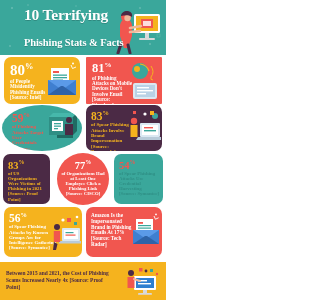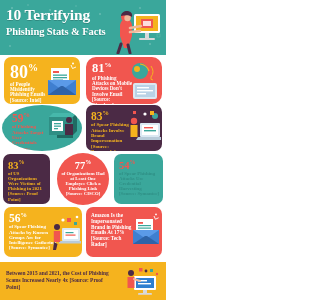--- a/index.html
+++ b/index.html
@@ -13,28 +13,28 @@
   }
 
   
   .header {
     position:relative;
     width:166px; height:55px;
     background:#3aa79b;
     overflow:hidden;
   }
   .header .bg-dots { position:absolute; inset:0; opacity:.22; }
-  .title-wrap { position:absolute; left:6px; top:7px; width:110px; z-index:3; }
+  .title-wrap { position:absolute; left:24px; top:7px; width:110px; z-index:3; }
   .title-main {
     font-size:15.5px; line-height:1.02; font-weight:bold;
     color:#ffffff; letter-spacing:-.2px;
     text-shadow:0 1px 0 rgba(0,0,0,.18);
   }
   .title-sub {
-    margin-top:3px;
+    margin-top:14px;
     font-size:10.5px; line-height:1.05; font-weight:bold;
     color:#ffffff; letter-spacing:-.1px;
     text-shadow:0 1px 0 rgba(0,0,0,.18);
   }
   .hero-art { position:absolute; right:2px; top:4px; width:54px; height:50px; z-index:2; }
 
   
   .body-area { position:relative; width:166px; height:207px; background:#fff; }
 
   .card {
@@ -51,24 +51,24 @@
   .card .txt {
     font-weight:bold;
     line-height:1.06;
     display:block;
     margin-top:1px;
   }
   .card-art { position:absolute; pointer-events:none; }
 
   
   .c1 { left:4px;  top:2px;  width:76px; height:47px; background:#f5b31e; border-radius:7px; }
-  .c1 .num { color:#ffffff; font-size:18px; }
+  .c1 .num { color:#ffffff; font-size:15px; }
   .c1 .txt { color:#ffffff; font-size:5.1px; }
   .c1 .inner { position:absolute; left:6px; top:6px; width:40px; }
-  .c2 { left:86px; top:2px;  width:76px; height:47px; background:#f1564f; border-radius:10px; }
+  .c2 { left:86px; top:2px;  width:76px; height:47px; background:#f1564f; border-radius:1px; }
   .c2 .num { color:#ffffff; font-size:12.5px; }
   .c2 .txt { color:#ffffff; font-size:5.1px; }
   .c2 .inner { position:absolute; left:6px; top:5px; width:41px; }
 
   
   .c3 { left:2px;  top:50px; width:80px; height:46px; background:#3aa79b; border-radius:40px/23px; }
   .c3 .num { color:#f1564f; font-size:11.5px; }
   .c3 .txt { color:#f1564f; font-size:5.0px; }
   .c3 .inner { position:absolute; left:10px; top:7px; width:34px; }
   .c4 { left:86px; top:50px; width:76px; height:46px; background:#4b2a45; border-radius:7px; }

